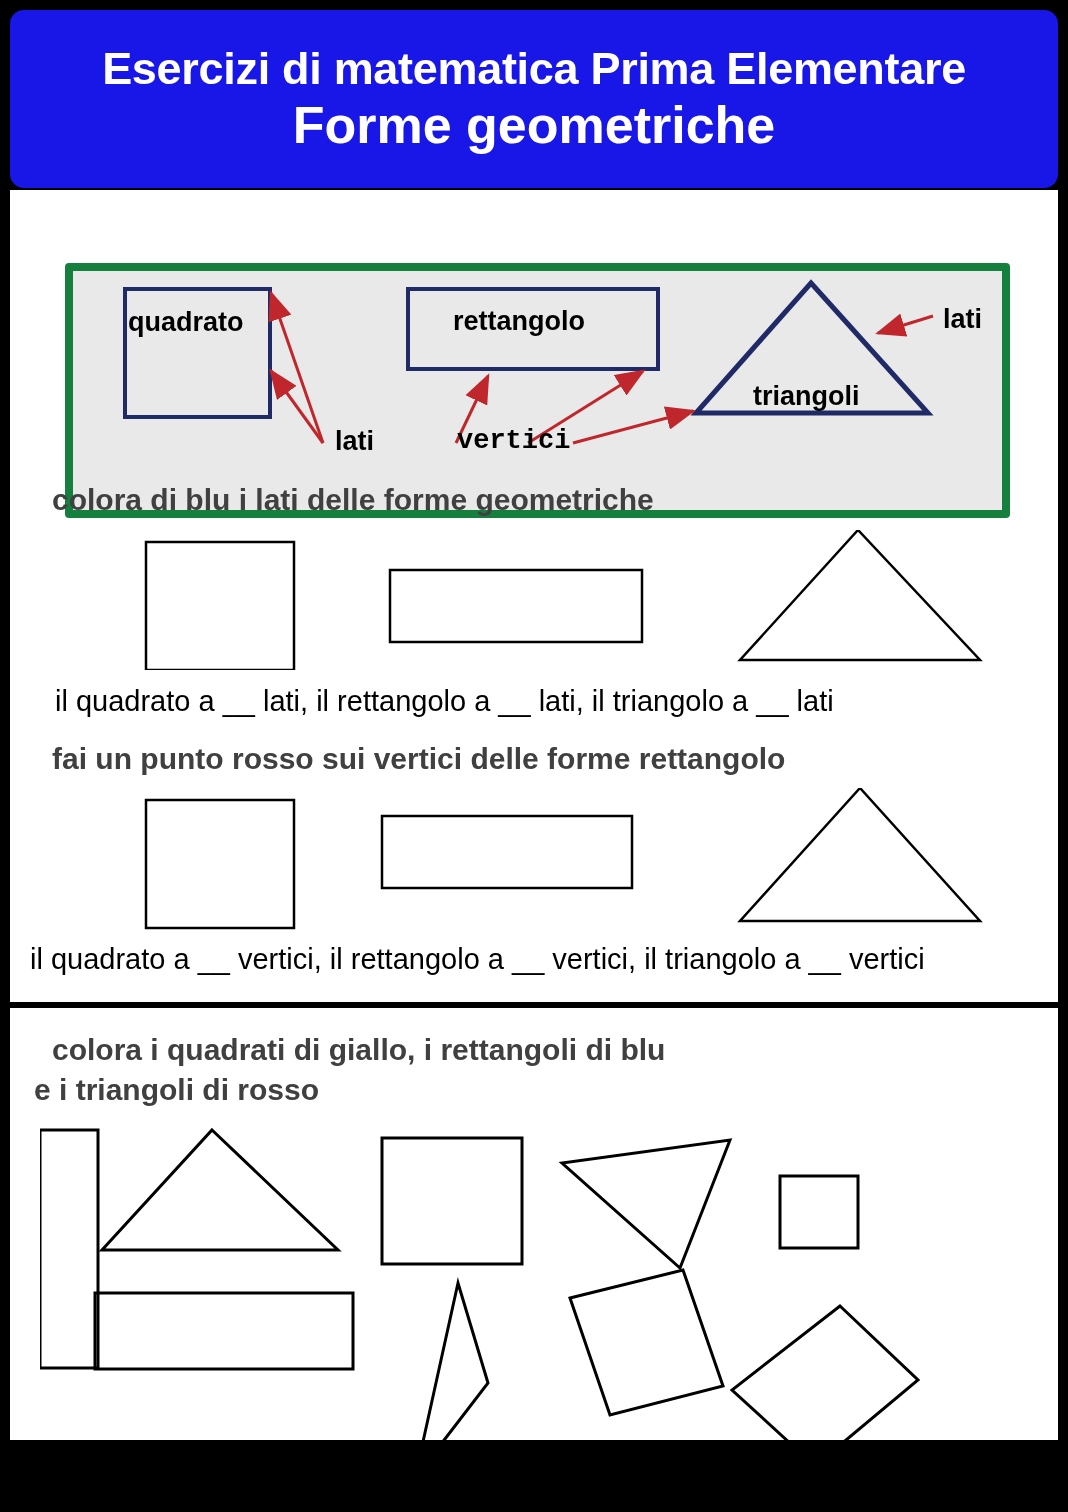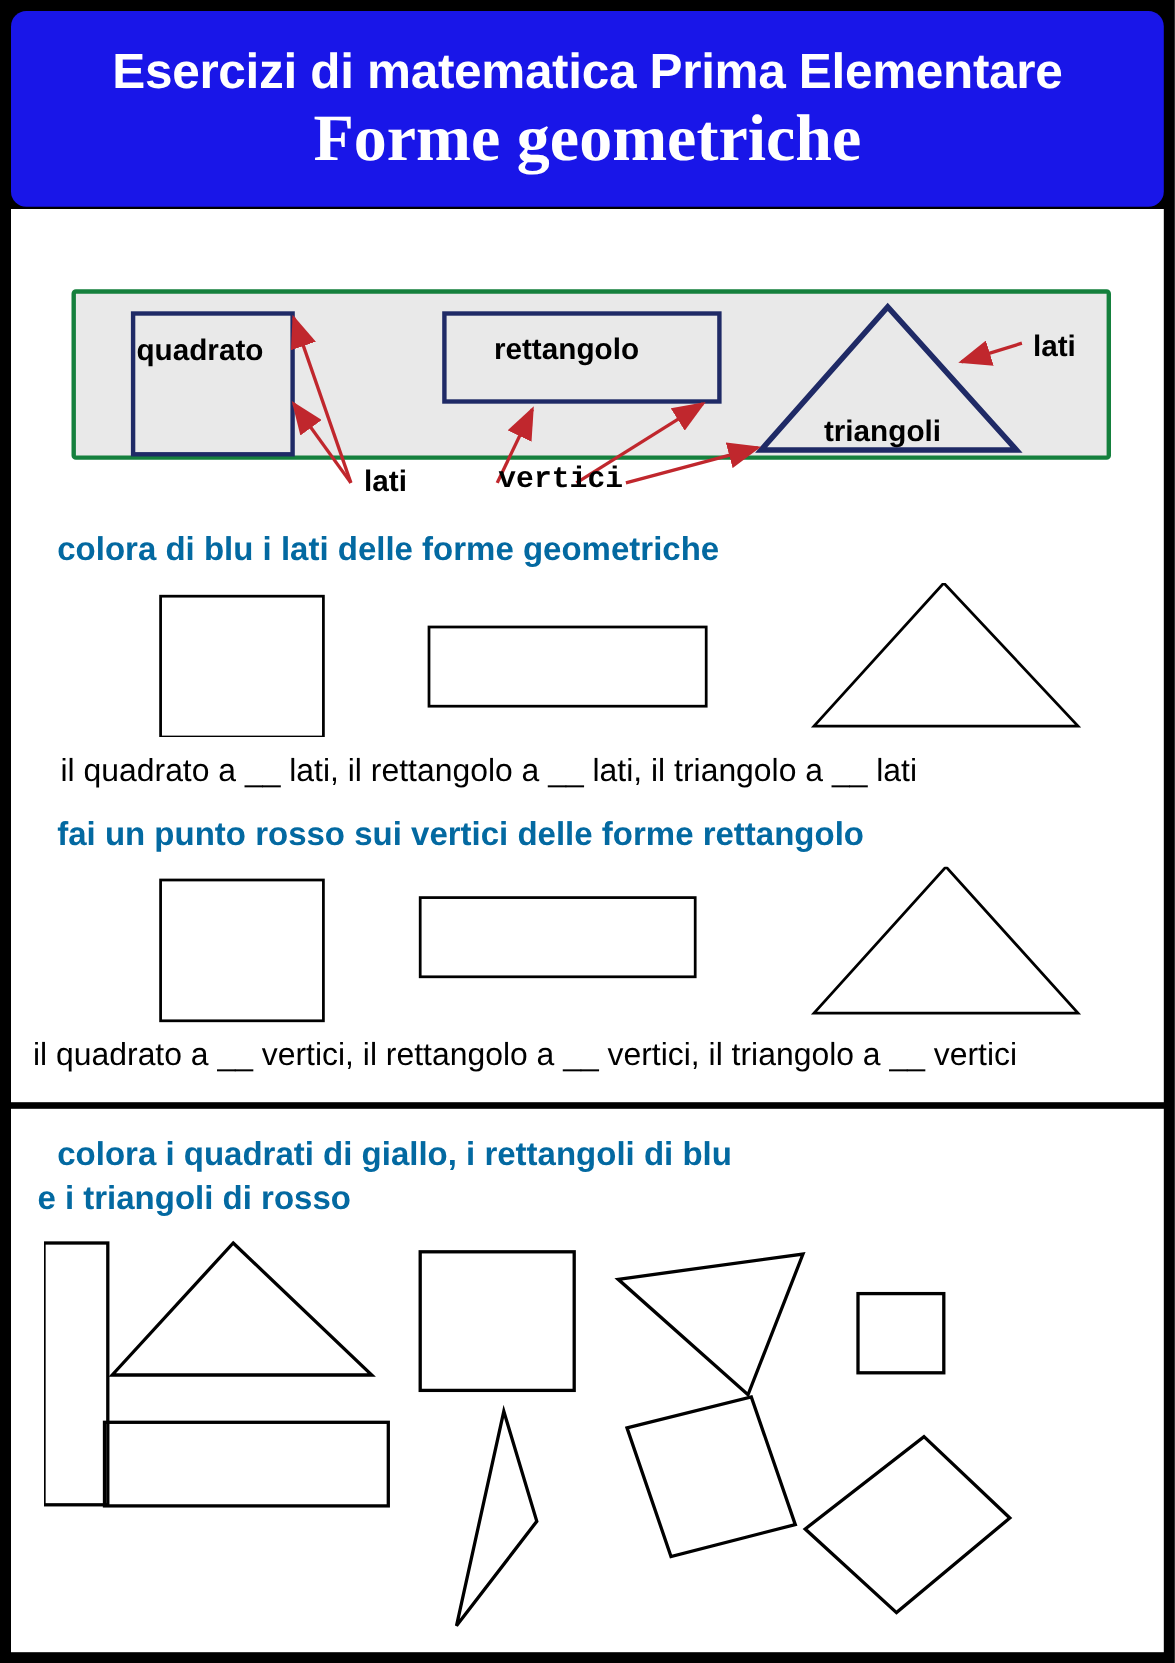--- a/index.html
+++ b/index.html
@@ -38,73 +38,72 @@
   .header-line1 {
     color: #ffffff;
     font-size: 45px;
     font-weight: bold;
     line-height: 1.05;
     letter-spacing: -0.3px;
     white-space: nowrap;
   }
   .header-line2 {
     color: #ffffff;
-    font-size: 60px;
+    font-size: 52px;
     font-weight: bold;
     line-height: 1.05;
     margin-top: 6px;
     white-space: nowrap;
-    font-family: Liberation Serif, serif;
   }
 
   .panel-top {
     position: absolute;
     left: 10px;
     top: 190px;
     width: 1048px;
     height: 812px;
     background: #ffffff;
   }
   .panel-bottom {
     position: absolute;
     left: 10px;
     top: 1008px;
     width: 1048px;
-    height: 494px;
+    height: 432px;
     background: #ffffff;
   }
 
   
   .legend {
     position: absolute;
     left: 55px;
     top: 73px;
     width: 945px;
-    height: 155px;
+    height: 255px;
     background: #e9e9e9;
-    border: 4px solid #15803d;
+    border: 8px solid #15803d;
     border-radius: 4px;
     box-sizing: border-box;
   }
   .legend svg, .shapes svg, .bottom-shapes svg {
     display: block;
   }
   .lbl {
     position: absolute;
     font-size: 27px;
     font-weight: bold;
     color: #000000;
     white-space: nowrap;
   }
 
   .instr {
     position: absolute;
     font-size: 30px;
     font-weight: bold;
-    color: #0369a1;
+    color: #404040;
     white-space: nowrap;
   }
   .instr-small {
     position: absolute;
     font-size: 29px;
     font-weight: normal;
     color: #000000;
     white-space: nowrap;
   }
 </style>

